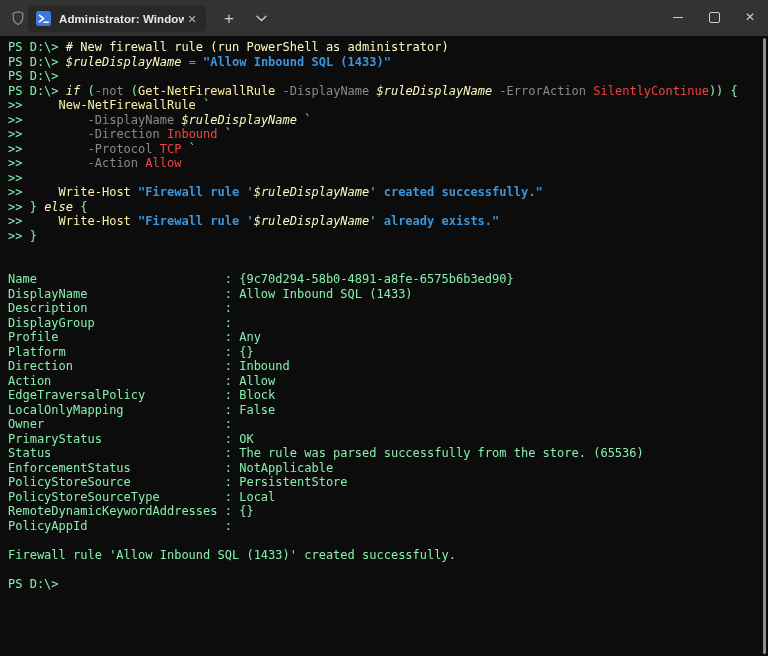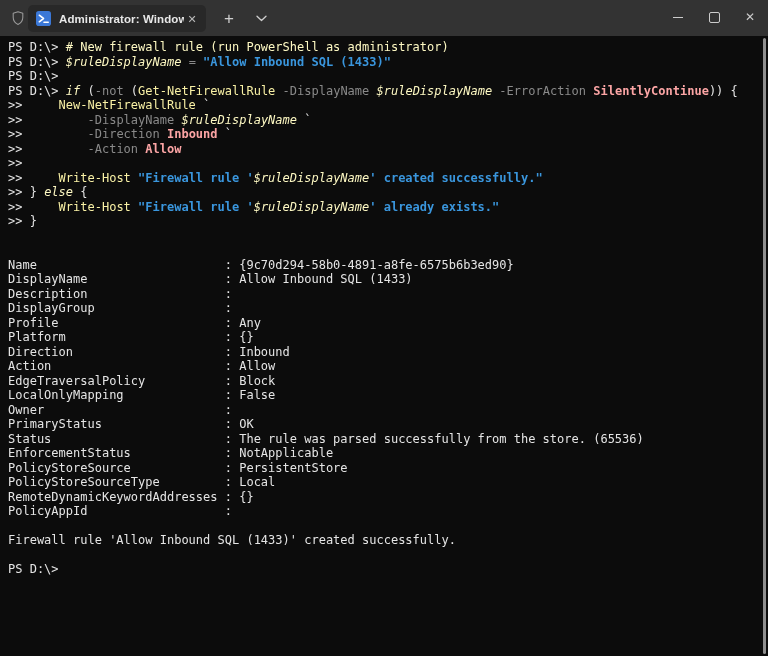--- a/index.html
+++ b/index.html
@@ -20,22 +20,22 @@
   .wbtn{position:absolute;top:0;width:36px;height:34px;display:flex;align-items:center;justify-content:center;}
   .wbtn-min{right:72px;} .wbtn-max{right:36px;} .wbtn-close{right:0;}
   .glyph-min{display:block;width:10px;height:1px;background:#cccccc;}
   .glyph-max{display:block;width:9px;height:9px;border:1px solid #cccccc;border-radius:2px;}
   .glyph-close{color:#cccccc;font-size:12px;font-family:"DejaVu Sans",sans-serif;}
   
   .terminal{position:absolute;top:36px;left:0;right:0;bottom:0;background:#0c0c0c;
             padding:4px 8px 0 8px;box-sizing:border-box;
             font-family:"DejaVu Sans Mono",monospace;font-size:12px;}
   .line{height:14.5px;line-height:14.5px;white-space:pre;}
-  .t-p  {color:#e5e5e5;}
-  .t-w  {color:#fca5a5;font-weight:bold;}
+  .t-p  {color:#86efac;}
+  .t-w  {color:#ef4444;font-weight:normal;}
   .t-c  {color:#fef9c3;}
   .t-v  {color:#fef9c3;font-style:italic;}
   .t-cmd{color:#f9f1a5;font-weight:normal;}
   .t-prm{color:#8a8a8a;}
   .t-s  {color:#3a96dd;font-weight:bold;}
   .scrollbar{position:absolute;right:0;top:38px;bottom:2px;width:6px;}
   .scroll-thumb{position:absolute;right:2px;top:0;bottom:0;width:3px;background:#8f8f8f;border-radius:2px;}
 </style>
 </head>
 <body>
@@ -83,20 +83,21 @@
   </div>
 
   <div class="terminal">
       <div class="line"><span class="t-p">PS D:\&gt; </span><span class="t-c"># New firewall rule (run PowerShell as administrator)</span></div>
       <div class="line"><span class="t-p">PS D:\&gt; </span><span class="t-v">$ruleDisplayName</span><span class="t-p"> </span><span class="t-prm">=</span><span class="t-p"> </span><span class="t-s">"Allow Inbound SQL (1433)"</span></div>
       <div class="line"><span class="t-p">PS D:\&gt;</span></div>
       <div class="line"><span class="t-p">PS D:\&gt; </span><span class="t-v">if</span><span class="t-p"> (</span><span class="t-prm">-not</span><span class="t-p"> (</span><span class="t-cmd">Get-NetFirewallRule</span><span class="t-p"> </span><span class="t-prm">-DisplayName</span><span class="t-p"> </span><span class="t-v">$ruleDisplayName</span><span class="t-p"> </span><span class="t-prm">-ErrorAction</span><span class="t-p"> </span><span class="t-w">SilentlyContinue</span><span class="t-p">)) {</span></div>
       <div class="line"><span class="t-p">&gt;&gt;     </span><span class="t-cmd">New-NetFirewallRule</span><span class="t-p"> `</span></div>
       <div class="line"><span class="t-p">&gt;&gt;         </span><span class="t-prm">-DisplayName</span><span class="t-p"> </span><span class="t-v">$ruleDisplayName</span><span class="t-p"> `</span></div>
       <div class="line"><span class="t-p">&gt;&gt;         </span><span class="t-prm">-Direction</span><span class="t-p"> </span><span class="t-w">Inbound</span><span class="t-p"> `</span></div>
+      <div class="line"><span class="t-p">&gt;&gt;         </span><span class="t-prm">-Protocol</span><span class="t-p"> </span><span class="t-w">TCP</span><span class="t-p"> `</span></div>
       <div class="line"><span class="t-p">&gt;&gt;         </span><span class="t-prm">-Action</span><span class="t-p"> </span><span class="t-w">Allow</span></div>
       <div class="line"><span class="t-p">&gt;&gt;</span></div>
       <div class="line"><span class="t-p">&gt;&gt;     </span><span class="t-cmd">Write-Host</span><span class="t-p"> </span><span class="t-s">"Firewall rule '</span><span class="t-v">$ruleDisplayName</span><span class="t-s">' created successfully."</span></div>
       <div class="line"><span class="t-p">&gt;&gt; } </span><span class="t-v">else</span><span class="t-p"> {</span></div>
       <div class="line"><span class="t-p">&gt;&gt;     </span><span class="t-cmd">Write-Host</span><span class="t-p"> </span><span class="t-s">"Firewall rule '</span><span class="t-v">$ruleDisplayName</span><span class="t-s">' already exists."</span></div>
       <div class="line"><span class="t-p">&gt;&gt; }</span></div>
       <div class="line"></div>
       <div class="line"></div>
       <div class="line"><span class="t-p">Name                          : {9c70d294-58b0-4891-a8fe-6575b6b3ed90}</span></div>
       <div class="line"><span class="t-p">DisplayName                   : Allow Inbound SQL (1433)</span></div>

